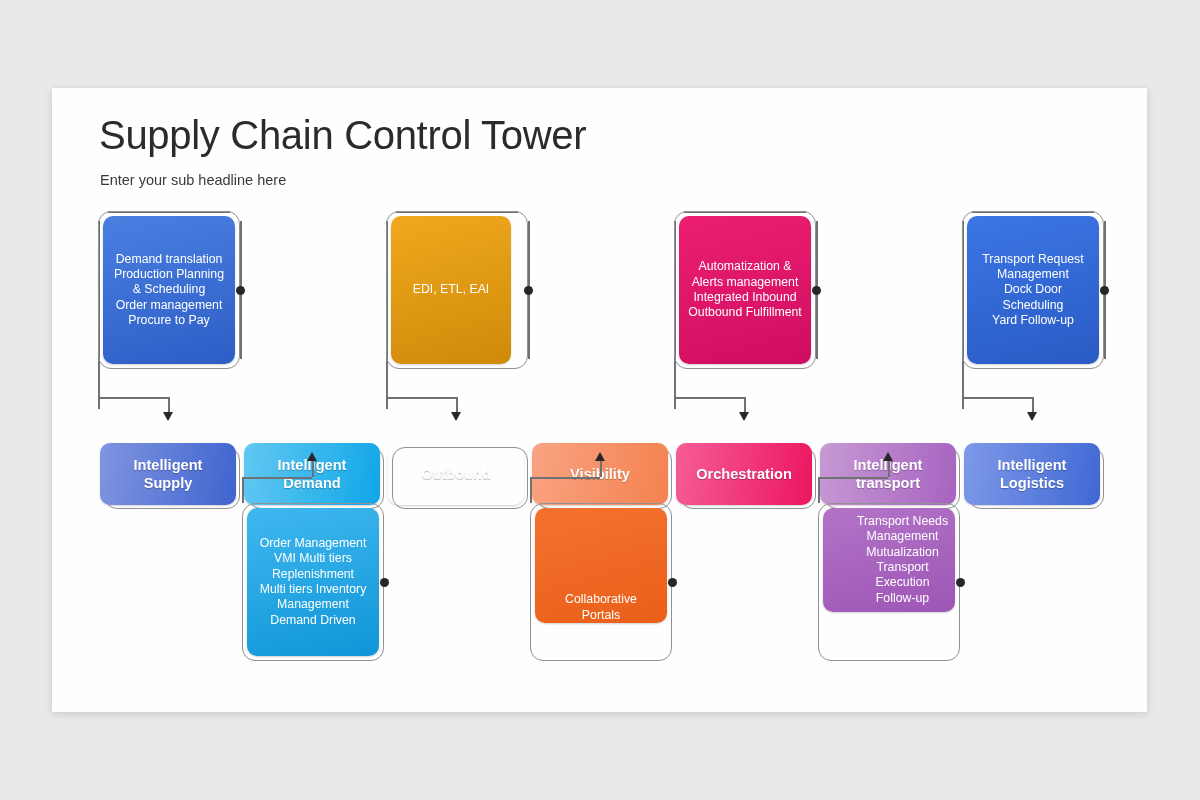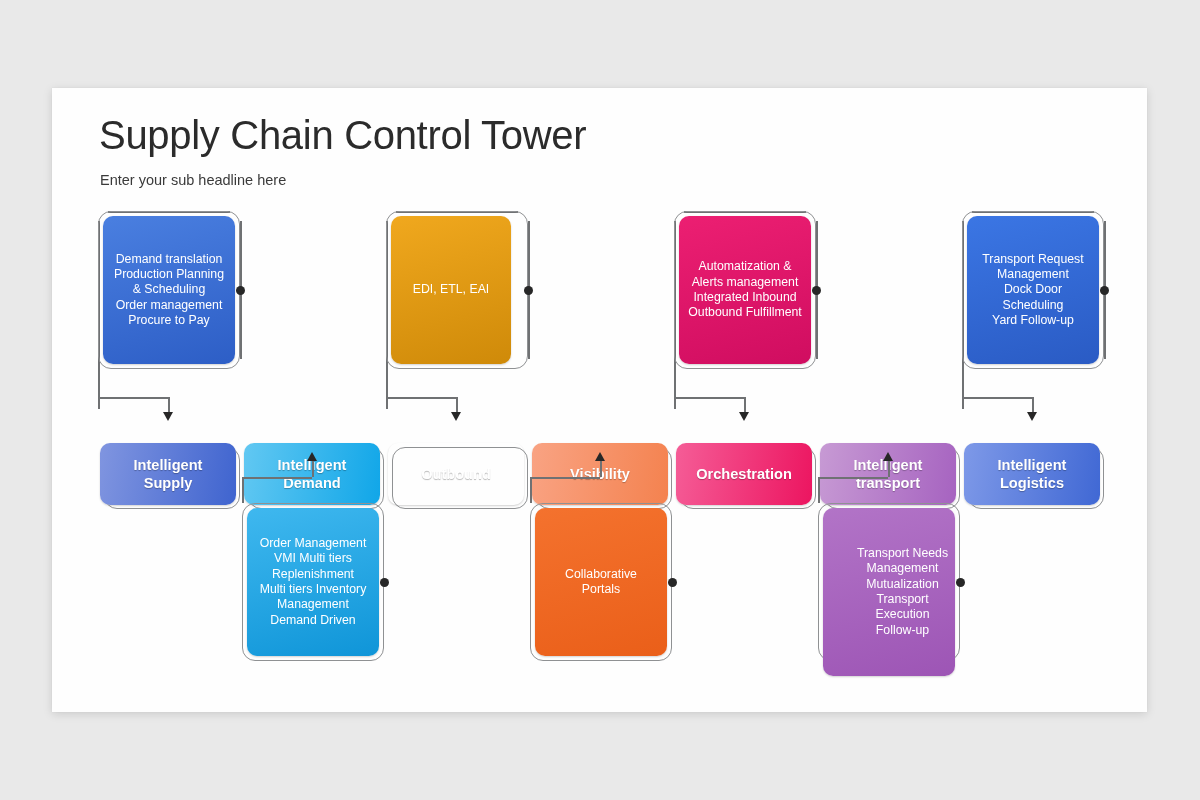--- a/index.html
+++ b/index.html
@@ -193,32 +193,32 @@
             <div class="txt">Order Management<br>VMI Multi tiers<br>Replenishment<br>Multi tiers Inventory<br>Management<br>Demand Driven</div>
           </div>
         </div>
         <div class="frame" style="left: 478px; top: 415px; width: 142px; height: 158px; border-radius: 13px;"></div>
         <div class="hline" style="left: 478px; top: 389px; width: 70px;"></div>
         <div class="vline" style="left: 478px; top: 389px; height: 26px;"></div>
         <div class="vline" style="left: 548px; top: 373px; height: 16px;"></div>
         <div class="arrow-up" style="left: 543px; top: 364px;"></div>
         <div class="dot" style="left: 616px; top: 490px;"></div>
         <div class="node big">
-          <div class="chip big-chip" style="left: 483px; top: 420px; width: 132px; height: 148px; background: linear-gradient(165deg, rgb(244, 114, 46) 0%, rgb(234, 95, 25) 100%);">
+          <div class="chip big-chip" style="left: 483px; top: 420px; width: 132px; height: 115px; background: linear-gradient(165deg, rgb(244, 114, 46) 0%, rgb(234, 95, 25) 100%); align-items: flex-end;">
             <div class="txt">Collaborative<br>Portals</div>
           </div>
         </div>
         <div class="frame" style="left: 766px; top: 415px; width: 142px; height: 158px; border-radius: 13px;"></div>
         <div class="hline" style="left: 766px; top: 389px; width: 70px;"></div>
         <div class="vline" style="left: 766px; top: 389px; height: 26px;"></div>
         <div class="vline" style="left: 836px; top: 373px; height: 16px;"></div>
         <div class="arrow-up" style="left: 831px; top: 364px;"></div>
         <div class="dot" style="left: 904px; top: 490px;"></div>
         <div class="node big">
-          <div class="chip big-chip" style="left: 771px; top: 420px; width: 132px; height: 168px; background: linear-gradient(165deg, rgb(178, 116, 199) 0%, rgb(157, 85, 181) 100%); padding-left: 27px;">
+          <div class="chip big-chip" style="left: 771px; top: 420px; width: 132px; height: 104px; background: linear-gradient(165deg, rgb(178, 116, 199) 0%, rgb(157, 85, 181) 100%); padding-left: 27px;">
             <div class="txt">Transport Needs<br>Management<br>Mutualization<br>Transport Execution<br>Follow-up</div>
           </div>
         </div>
       </div>
 
   </div>
 </div>
 
 <style>
   

